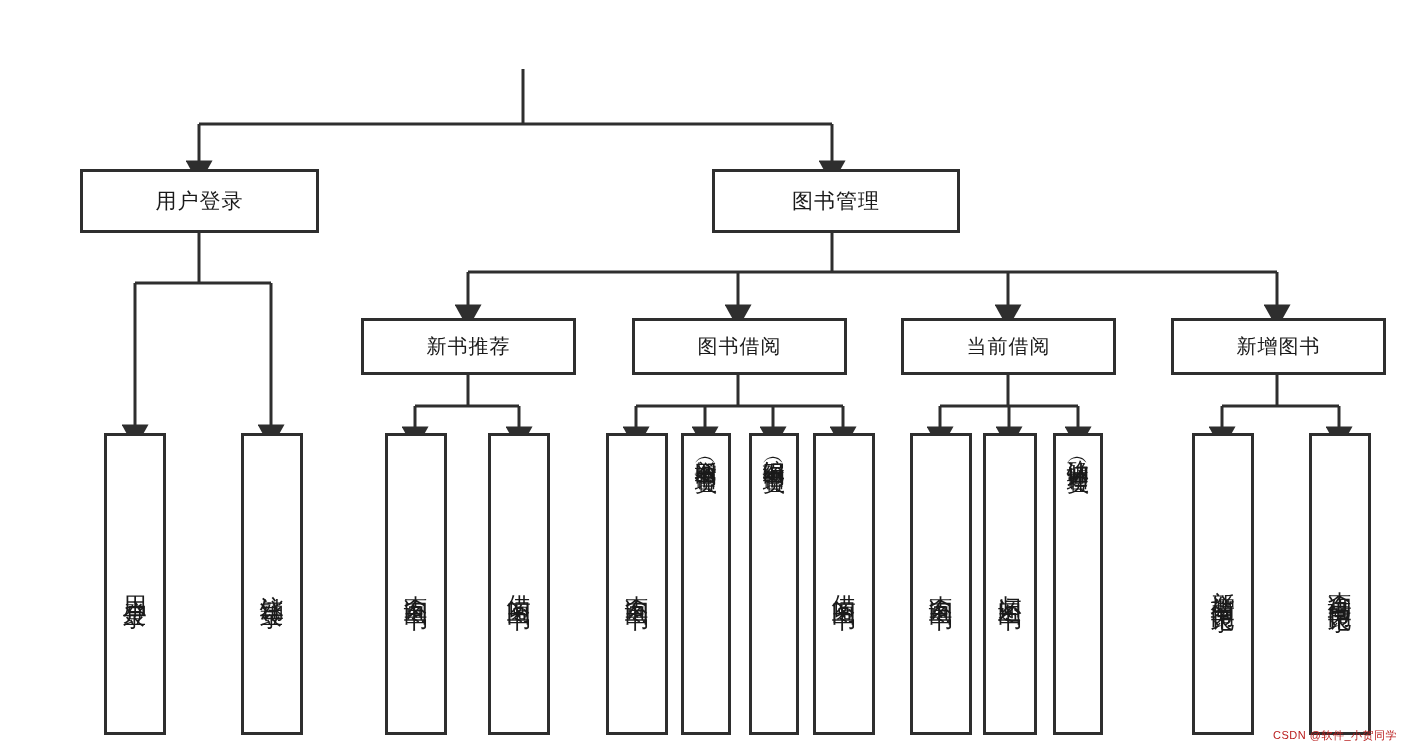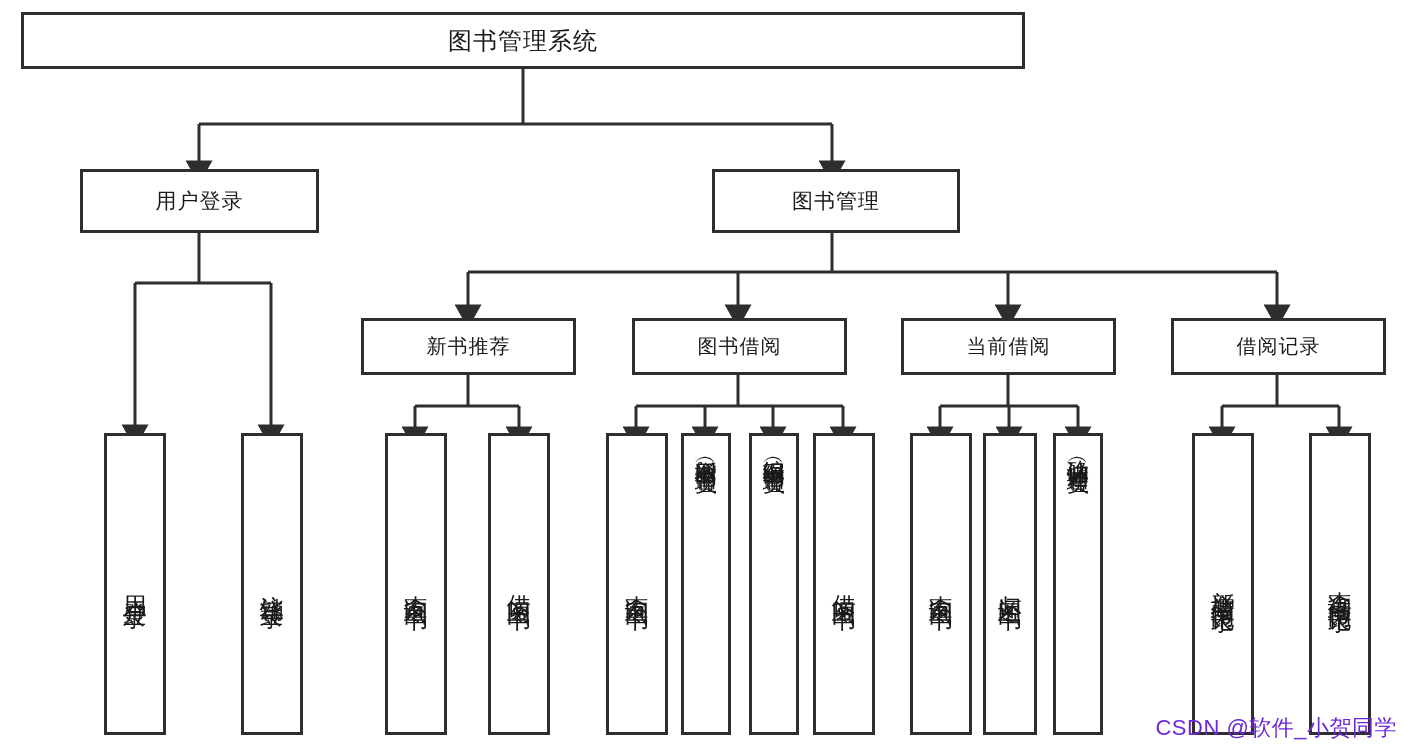--- a/index.html
+++ b/index.html
@@ -52,22 +52,22 @@
   
   .node.leaf.top-anchored{
     justify-content:flex-start;
   }
 
   
   #watermark{
     position:absolute;
     right:8px;
     bottom:4px;
-    font-size:22px;
-    color:#6d28d9;
+    font-size:11px;
+    color:#b91c1c;
     letter-spacing:0.5px;
     white-space:nowrap;
     user-select:none;
   }
 </style>
 </head>
 <body>
 
 <div id="canvas">
 
@@ -115,23 +115,20 @@
       <path d="M1009,406 L1009,430" marker-end="url(#arrow)"></path>
       <path d="M1078,406 L1078,430" marker-end="url(#arrow)"></path>
 
       <path d="M1277,375 L1277,406"></path>
       <path d="M1222,406 L1339,406"></path>
       <path d="M1222,406 L1222,430" marker-end="url(#arrow)"></path>
       <path d="M1339,406 L1339,430" marker-end="url(#arrow)"></path>
     </g>
   </svg>
 
-  <div class="node root" style="left:21px; top:12px; width:1004px; height:57px;">
-    <span>图书管理系统</span>
-  </div>
 
   <div class="node lvl2" style="left:80px; top:169px; width:239px; height:64px;">
     <span>用户登录</span>
   </div>
 
   <div class="node lvl2" style="left:712px; top:169px; width:248px; height:64px;">
     <span>图书管理</span>
   </div>
 
   <div class="node lvl3" style="left:361px; top:318px; width:215px; height:57px;">
@@ -140,21 +137,21 @@
 
   <div class="node lvl3" style="left:632px; top:318px; width:215px; height:57px;">
     <span>图书借阅</span>
   </div>
 
   <div class="node lvl3" style="left:901px; top:318px; width:215px; height:57px;">
     <span>当前借阅</span>
   </div>
 
   <div class="node lvl3" style="left:1171px; top:318px; width:215px; height:57px;">
-    <span>借阅记录</span>
+    <span>新增图书</span>
   </div>
 
   <div class="node leaf" style="left:104px; top:433px; width:62px; height:302px;">
     <span>用户登录</span>
   </div>
   <div class="node leaf" style="left:241px; top:433px; width:62px; height:302px;">
     <span>注销登录</span>
   </div>
 
   <div class="node leaf" style="left:385px; top:433px; width:62px; height:302px;">

